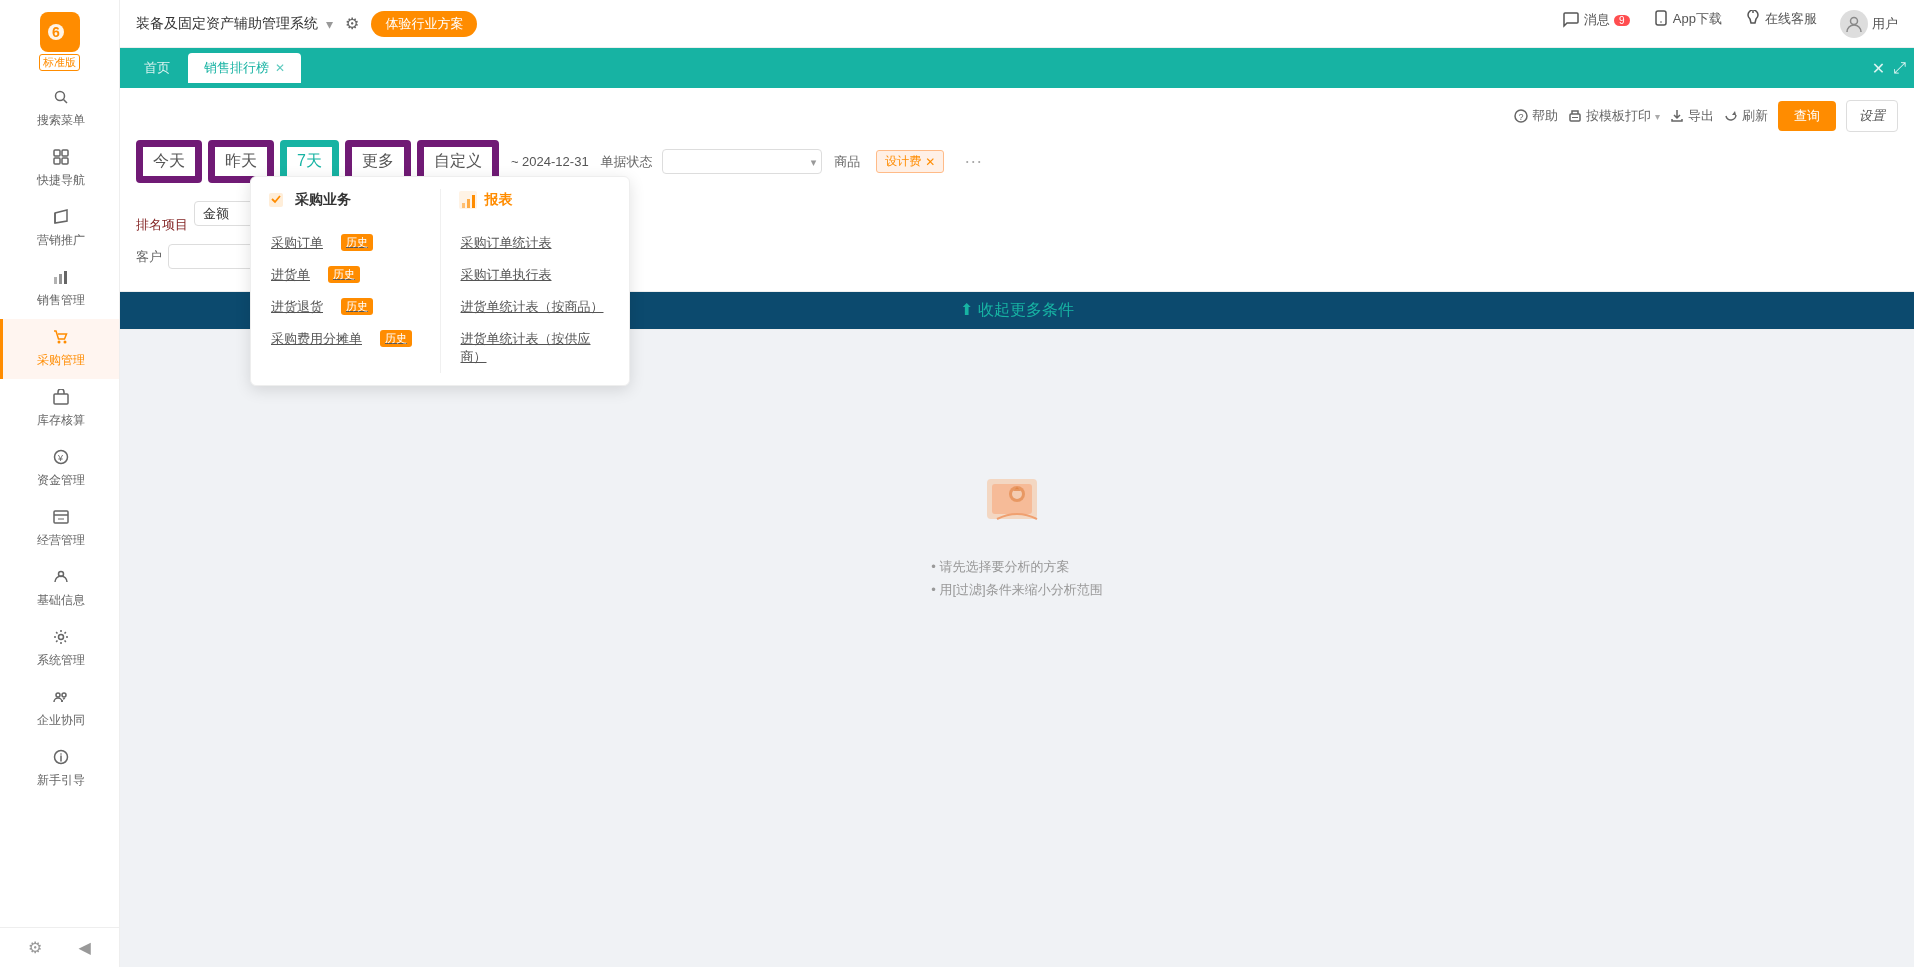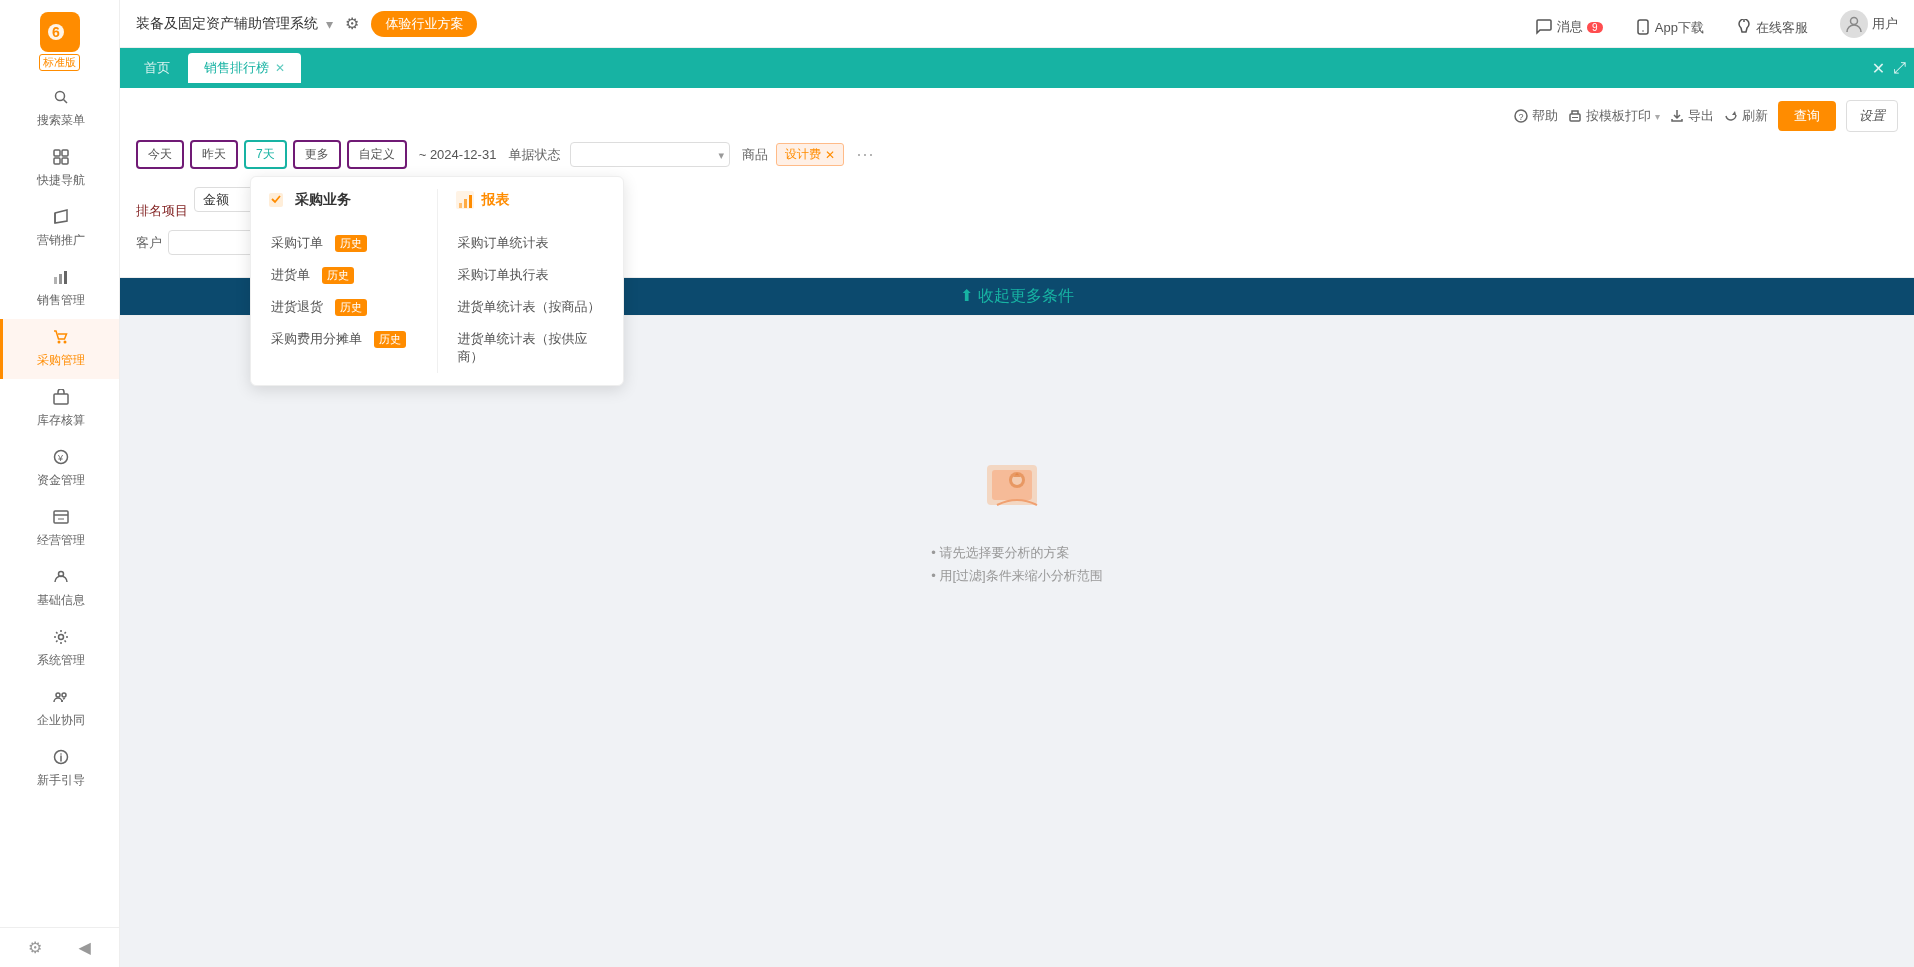--- a/index.html
+++ b/index.html
@@ -23,41 +23,41 @@
 
     
     .main { flex: 1; display: flex; flex-direction: column; overflow: hidden; }
 
     
     .header { height: 48px; background: #fff; display: flex; align-items: center; padding: 0 16px; border-bottom: 1px solid #eee; }
     .header-title { display: flex; align-items: center; gap: 8px; color: #333; font-size: 14px; }
     .header-arrow { color: #999; }
     .header-gear { cursor: pointer; color: #666; margin-left: 4px; font-size: 16px; }
     .header-industry-btn { margin-left: 12px; background: #ff8c00; color: #fff; border: none; border-radius: 16px; padding: 4px 14px; font-size: 13px; cursor: pointer; }
-    .header-right { margin-left: auto; display: flex; align-items: flex-end; gap: 32px; }
+    .header-right { margin-left: auto; display: flex; align-items: flex-start; gap: 23px; }
     .header-right-item { display: flex; align-items: center; gap: 4px; color: #555; cursor: pointer; font-size: 13px; }
     .badge { background: #ff4d4f; color: #fff; border-radius: 8px; padding: 0 5px; font-size: 10px; min-width: 16px; text-align: center; }
     .avatar { width: 28px; height: 28px; border-radius: 50%; background: #ddd; display: flex; align-items: center; justify-content: center; font-size: 12px; color: #666; overflow: hidden; }
 
     
     .tab-bar { height: 40px; background: #17b3a3; display: flex; align-items: center; padding: 0 8px; gap: 2px; }
     .tab-item { padding: 6px 16px; cursor: pointer; color: rgba(255,255,255,0.85); border-radius: 4px 4px 0 0; font-size: 13px; display: flex; align-items: center; gap: 6px; }
     .tab-item.active { background: #fff; color: #17b3a3; font-weight: 500; }
     .tab-close { font-size: 12px; opacity: 0.7; }
     .tab-bar-right { margin-left: auto; display: flex; align-items: center; gap: 8px; }
     .tab-bar-btn { color: rgba(255,255,255,0.85); cursor: pointer; font-size: 16px; }
 
     
     .content { flex: 1; background: #f0f2f5; position: relative; overflow: hidden; }
 
     
     .filter-panel { background: #fff; padding: 12px 16px; border-bottom: 1px solid #eee; }
     .filter-row { display: flex; align-items: center; gap: 12px; margin-bottom: 10px; flex-wrap: wrap; }
     .filter-date-range { display: flex; align-items: center; gap: 6px; }
-    .filter-date-btn { border: 2px solid #701a75; border-radius: 4px; padding: 4px 10px; cursor: pointer; background: #fff; font-size: 12px; color: #555; }
+    .filter-date-btn { border: 7px solid #701a75; border-radius: 4px; padding: 4px 10px; cursor: pointer; background: #fff; font-size: 16px; color: #555; }
     .filter-date-btn.active { border-color: #17b3a3; color: #17b3a3; }
     .filter-select { border: 1px solid #ddd; border-radius: 4px; padding: 4px 24px 4px 8px; font-size: 13px; color: #333; background: #fff; appearance: none; cursor: pointer; min-width: 120px; }
     .filter-select-wrap { position: relative; display: inline-block; }
     .filter-select-wrap::after { content: '▾'; position: absolute; right: 6px; top: 50%; transform: translateY(-50%); color: #999; pointer-events: none; font-size: 11px; }
     .filter-tag { display: flex; align-items: center; gap: 4px; background: #fff0e6; border: 1px solid #ffbb88; border-radius: 3px; padding: 2px 8px; color: #ff8c00; font-size: 12px; }
     .filter-tag-close { cursor: pointer; color: #ff8c00; font-size: 12px; }
     .filter-dots { color: #aaa; cursor: pointer; font-size: 18px; margin-left: 4px; }
     .action-btn-primary { background: #ff8c00; color: #fff; border: none; border-radius: 4px; padding: 6px 16px; font-size: 13px; cursor: pointer; }
     .action-btn-secondary { background: #fff; color: #555; border: 1px solid #ddd; border-radius: 4px; padding: 6px 12px; font-size: 13px; cursor: pointer; font-style: italic; }
     .toolbar-right { display: flex; align-items: center; gap: 10px; }
@@ -71,21 +71,21 @@
     .empty-icon { width: 100px; height: 80px; margin-bottom: 16px; position: relative; }
     .empty-text { font-size: 13px; color: #999; line-height: 1.8; }
     .empty-text p::before { content: '• '; }
 
     
     .dropdown-menu { position: absolute; top: 88px; left: 130px; background: #fff; border: 1px solid #eee; border-radius: 6px; box-shadow: 0 4px 16px rgba(0,0,0,0.12); z-index: 1000; display: flex; min-width: 360px; padding: 12px 0; }
     .dropdown-section { flex: 1; padding: 0 16px; }
     .dropdown-section + .dropdown-section { border-left: 1px solid #f0f0f0; }
     .dropdown-section-title { display: flex; align-items: center; gap: 6px; font-size: 14px; font-weight: 600; color: #333; margin-bottom: 10px; padding-bottom: 6px; }
     .dropdown-section-icon { width: 22px; height: 22px; display: flex; align-items: center; justify-content: center; }
-    .dropdown-item { display: flex; align-items: flex-end; gap: 12px; padding: 7px 4px; cursor: pointer; color: #555; font-size: 13px; }
+    .dropdown-item { display: flex; align-items: flex-start; gap: 18px; padding: 7px 4px; cursor: pointer; color: #555; font-size: 13px; text-decoration: underline; }
     .dropdown-item-badge { background: #ff8c00; color: #fff; border-radius: 3px; padding: 1px 5px; font-size: 11px; }
   </style>
 </head>
 <body>
 
 <div class="app-wrapper">
 
   <div class="sidebar">
     <div class="sidebar-logo">
       <div class="logo-icon">
@@ -332,21 +332,21 @@
             <button class="filter-date-btn">更多</button>
             <button class="filter-date-btn">自定义</button>
             <span style="color:#555; font-size:13px; margin-left:6px;">~ 2024-12-31</span>
           </div>
           <div class="filter-select-wrap">
             <span style="margin-right:6px; color:#666;">单据状态</span>
             <select class="filter-select" style="min-width:160px;">
               <option></option>
             </select>
           </div>
-          <div style="display:flex; align-items:center; gap:8px;">
+          <div style="display:flex; align-items:center; gap:16px;">
             <span style="color:#666;">商品</span>
             <div class="filter-tag">
               <span>设计费</span>
               <span class="filter-tag-close">✕</span>
             </div>
             <span class="filter-dots">···</span>
           </div>
         </div>
 
         <div class="filter-row">

